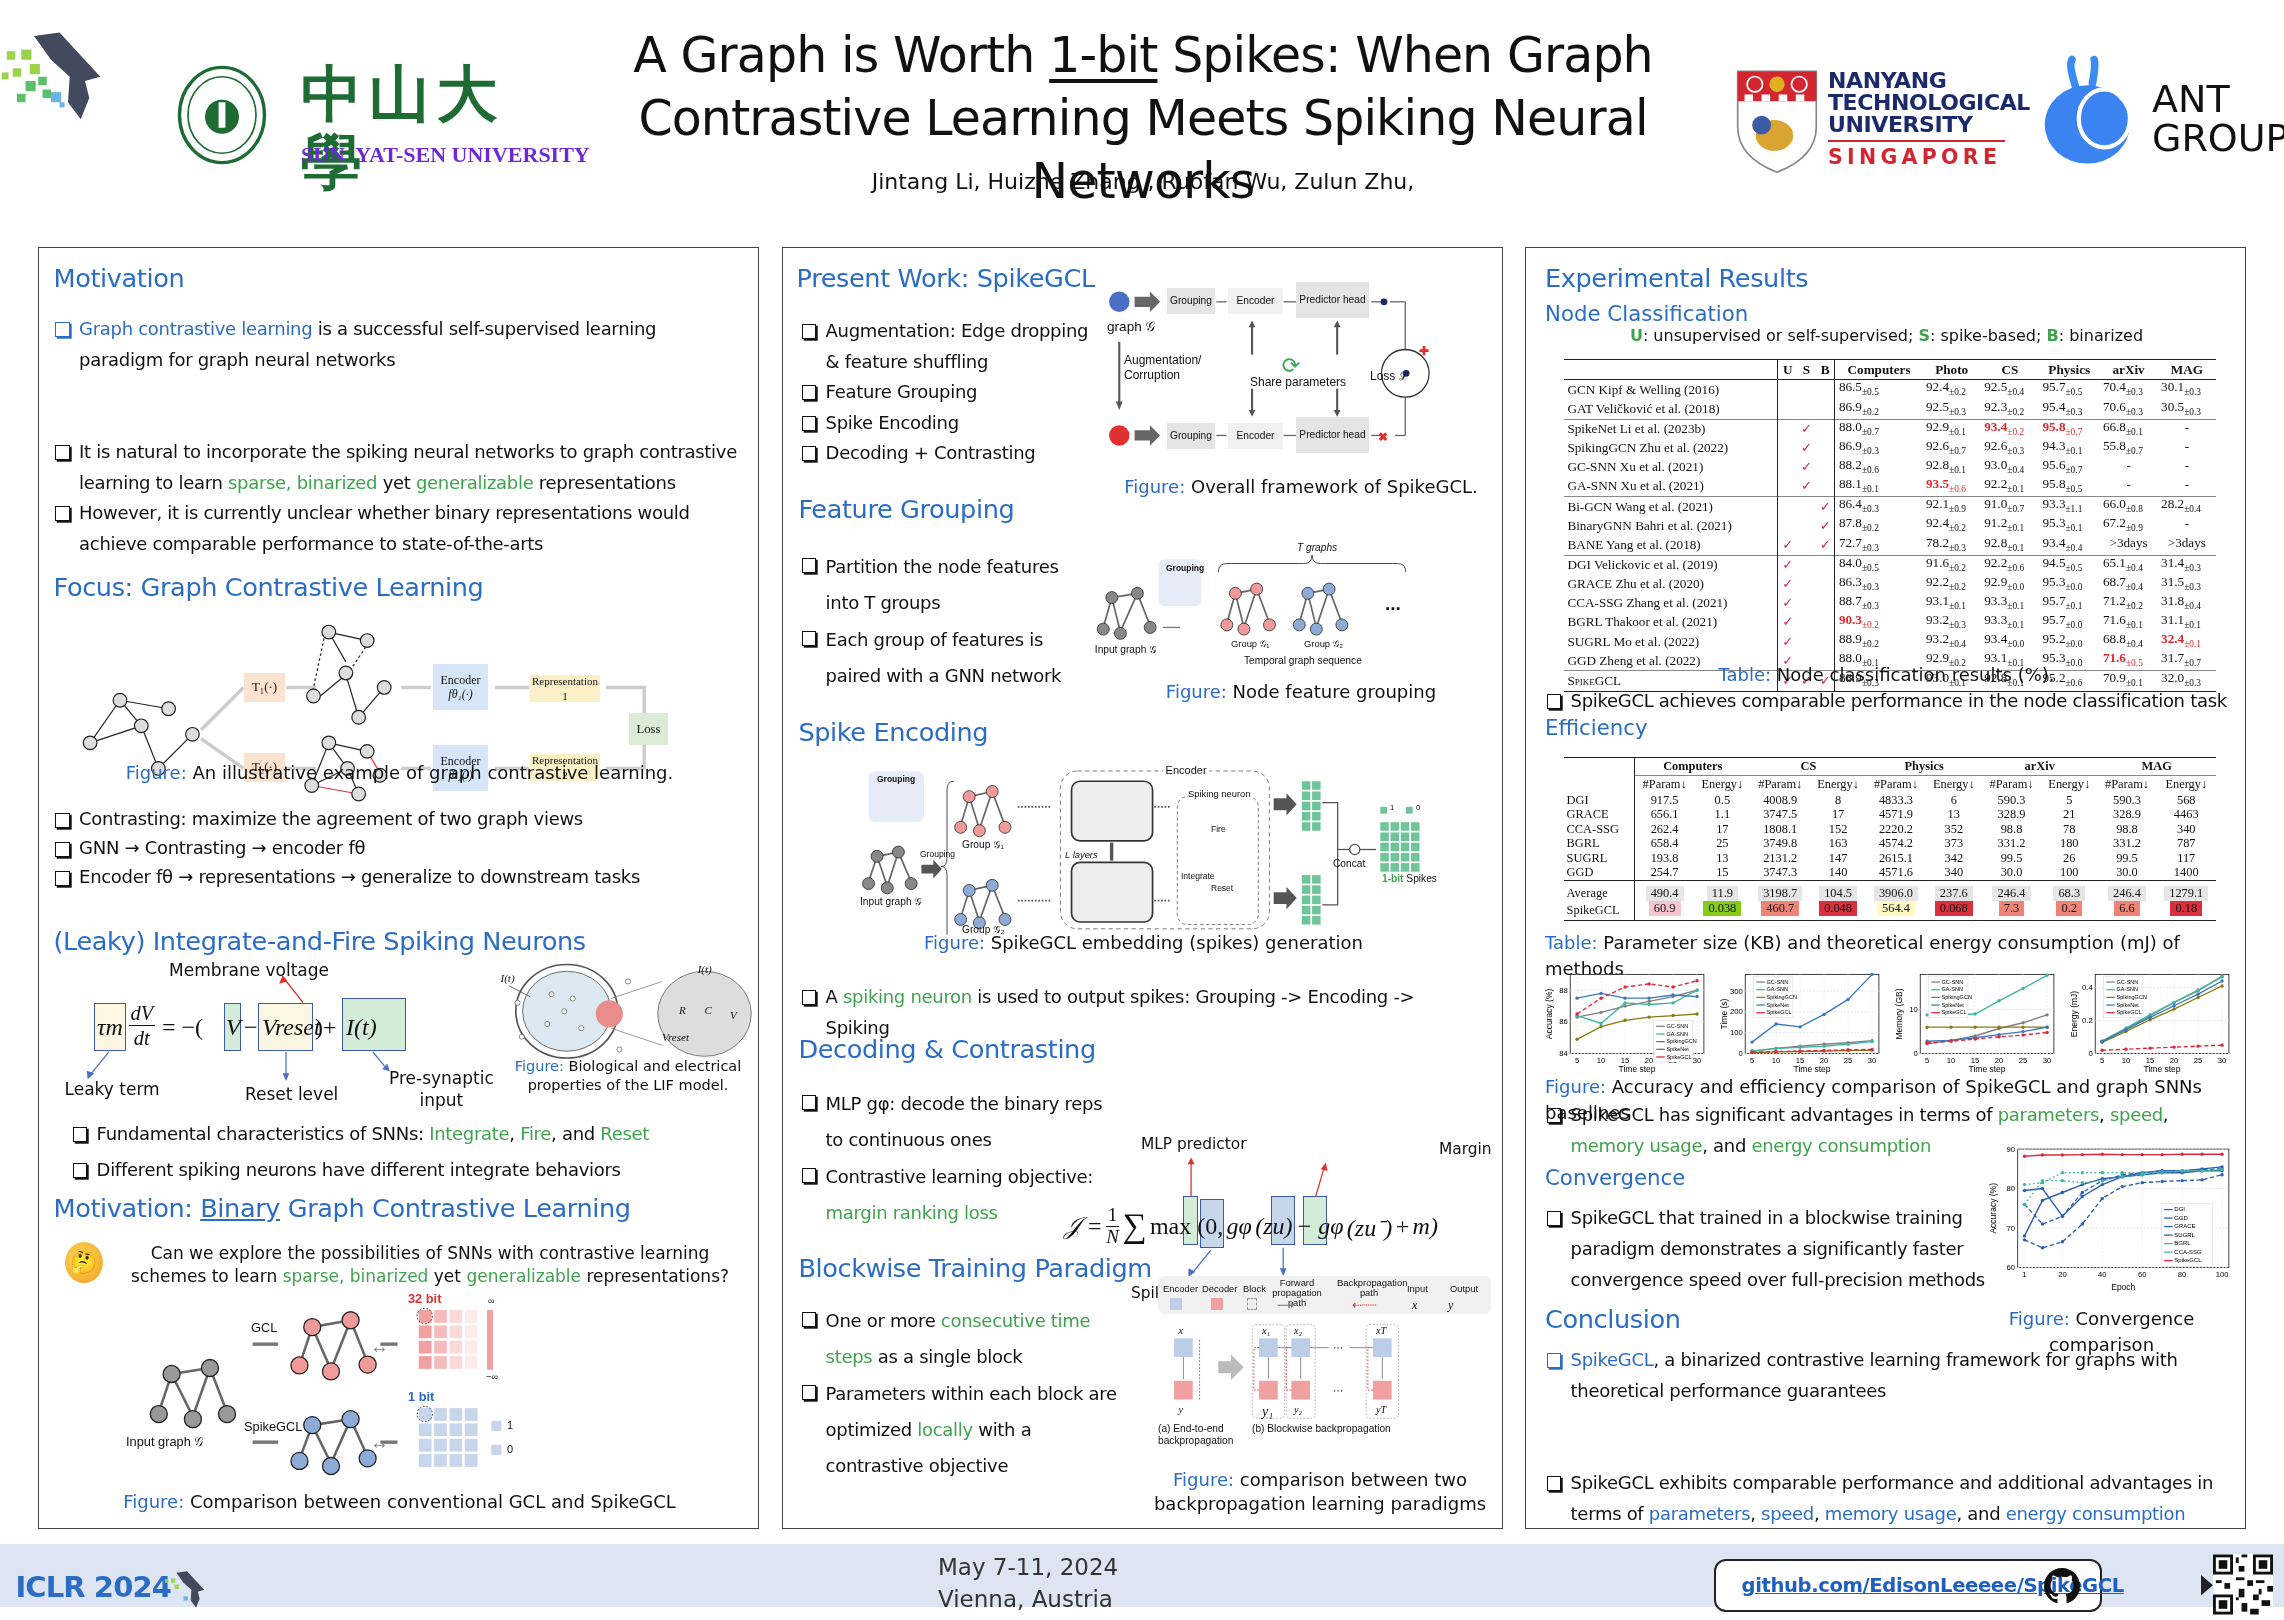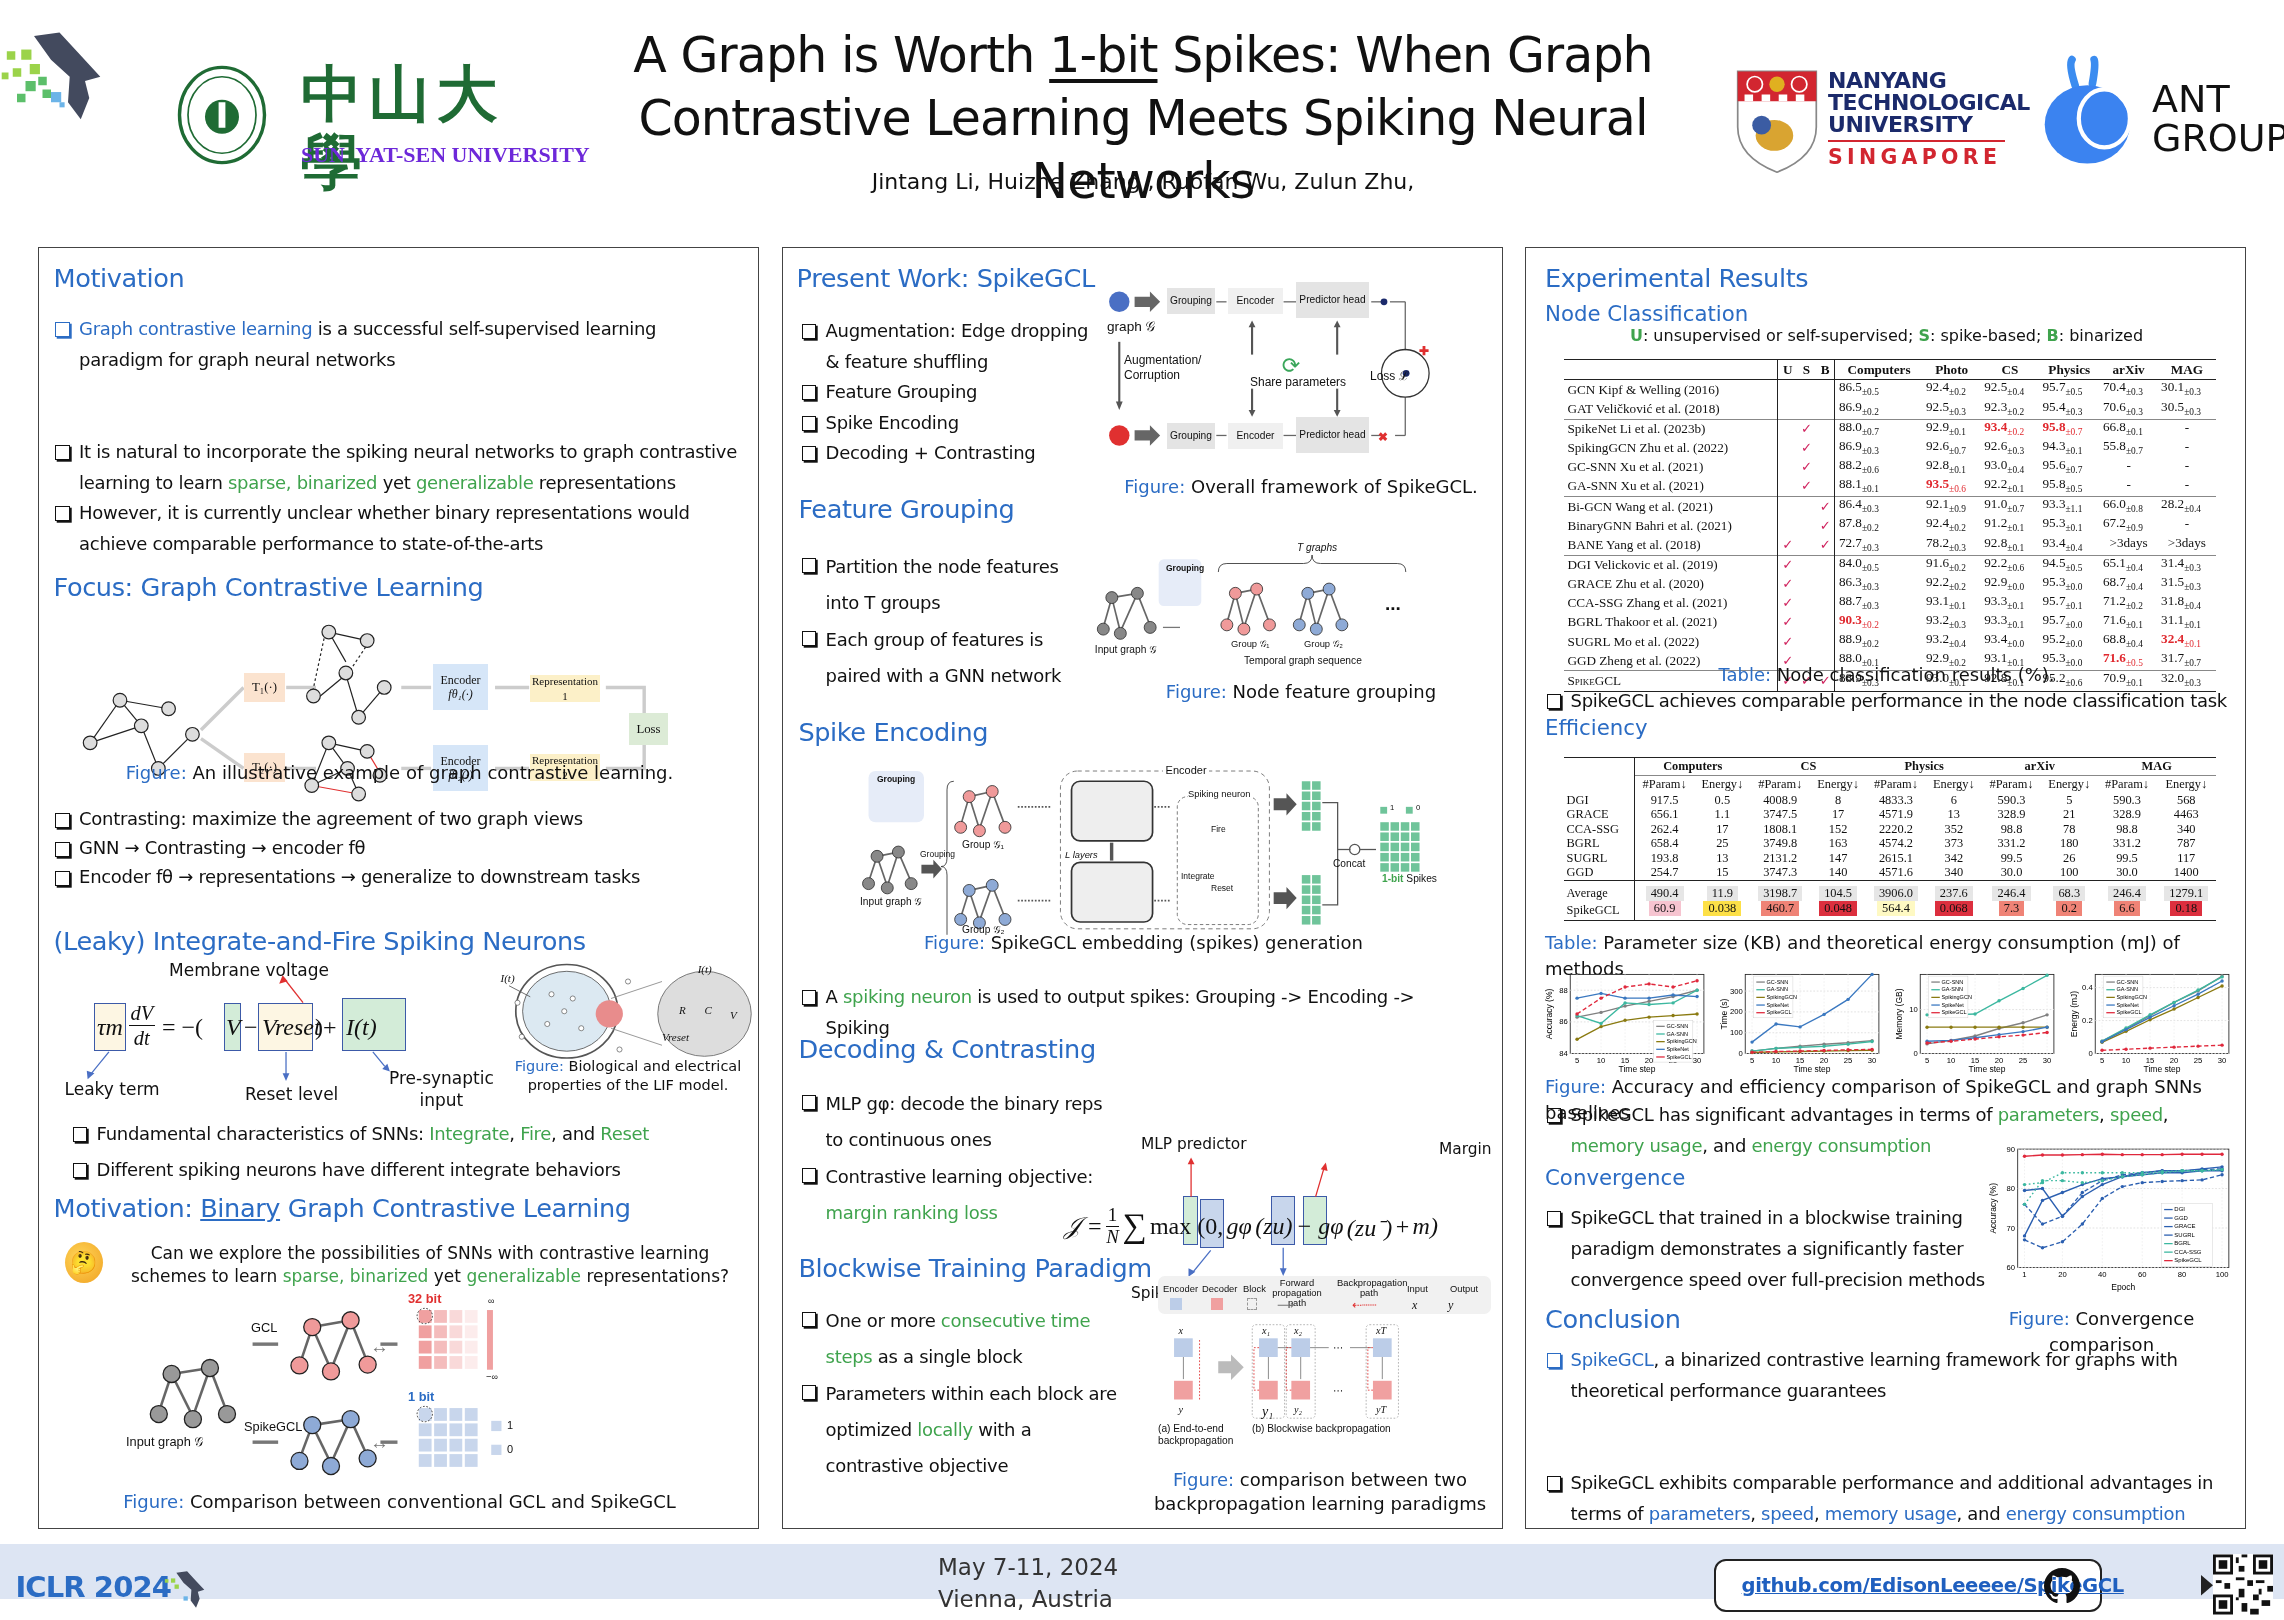--- a/index.html
+++ b/index.html
@@ -43,21 +43,21 @@
   #nctable .chk{color:#d0245f;text-align:center;width:19px}
   #efftable{position:absolute;left:38px;top:509px;width:652px;font-size:12.4px;border-top:1.7px solid #222;border-bottom:1.7px solid #222;text-align:center}
   #efftable th{font-weight:700;padding:0.9px 2.6px}
   #efftable th.sub{font-weight:400;border-top:0.9px solid #888}
   #efftable td{padding:0 2.6px;line-height:14.5px}
   #efftable td:first-child{text-align:left}
   #efftable .vl{border-left:0.9px solid #222}
   #efftable .avgrow td{padding-top:5.1px;border-top:1.3px solid #222}
   .hl{display:inline-block;padding:0 5.1px;line-height:15.4px}
   
-  #footer{position:absolute;left:0;top:1544px;width:2284px;height:55px;background:#dde5f3}
+  #footer{position:absolute;left:0;top:1544px;width:2284px;height:63px;background:#dde5f3}
   .iclr-text{position:absolute;left:15.4px;top:25.6px;font-family:"DejaVu Sans",sans-serif;font-weight:700;font-size:29px;color:#2b6cc4;letter-spacing:-0.9px}
   .date{position:absolute;left:938px;top:6.8px;width:409px;font-family:"DejaVu Sans",sans-serif;font-size:23px;line-height:32px;color:#333}
   .gh{position:absolute;left:1714px;top:15.4px;width:388px;height:53px;border:2.6px solid #222;border-radius:12px;background:#fff;display:flex;align-items:center}
   .gh a{font-family:"DejaVu Sans",sans-serif;font-size:19.6px;font-weight:700;color:#1f5fbf;text-decoration:underline;margin-left:25.6px;letter-spacing:-0.4px}
   .qr{position:absolute;left:2213px;top:10.2px;width:60px;height:61px;background:#fff}
 </style>
 </head>
 <body>
 
 <div id="header">
@@ -1112,21 +1112,21 @@
           <td class=""><span class="hl" style="background:#e6e6e6">3906.0</span></td>
           <td class=""><span class="hl" style="background:#e6e6e6">237.6</span></td>
           <td class=""><span class="hl" style="background:#e6e6e6">246.4</span></td>
           <td class=""><span class="hl" style="background:#e6e6e6">68.3</span></td>
           <td class=""><span class="hl" style="background:#e6e6e6">246.4</span></td>
           <td class=""><span class="hl" style="background:#e6e6e6">1279.1</span></td>
         </tr>
         <tr>
           <td>SpikeGCL</td>
           <td class="vl" style="padding-bottom:3.4px"><span class="hl" style="background:#f6c4d0">60.9</span></td>
-          <td class="" style="padding-bottom:3.4px"><span class="hl" style="background:#fde047">0.038</span></td>
+          <td class="" style="padding-bottom:3.4px"><span class="hl" style="background:#84cc16">0.038</span></td>
           <td class="" style="padding-bottom:3.4px"><span class="hl" style="background:#ef8376">460.7</span></td>
           <td class="" style="padding-bottom:3.4px"><span class="hl" style="background:#dc2f3e">0.048</span></td>
           <td class="" style="padding-bottom:3.4px"><span class="hl" style="background:#fef9c3">564.4</span></td>
           <td class="" style="padding-bottom:3.4px"><span class="hl" style="background:#dc2f3e">0.068</span></td>
           <td class="" style="padding-bottom:3.4px"><span class="hl" style="background:#ef8376">7.3</span></td>
           <td class="" style="padding-bottom:3.4px"><span class="hl" style="background:#ef8376">0.2</span></td>
           <td class="" style="padding-bottom:3.4px"><span class="hl" style="background:#ef8376">6.6</span></td>
           <td class="" style="padding-bottom:3.4px"><span class="hl" style="background:#dc2f3e">0.18</span></td>
         </tr>
       </tbody>

